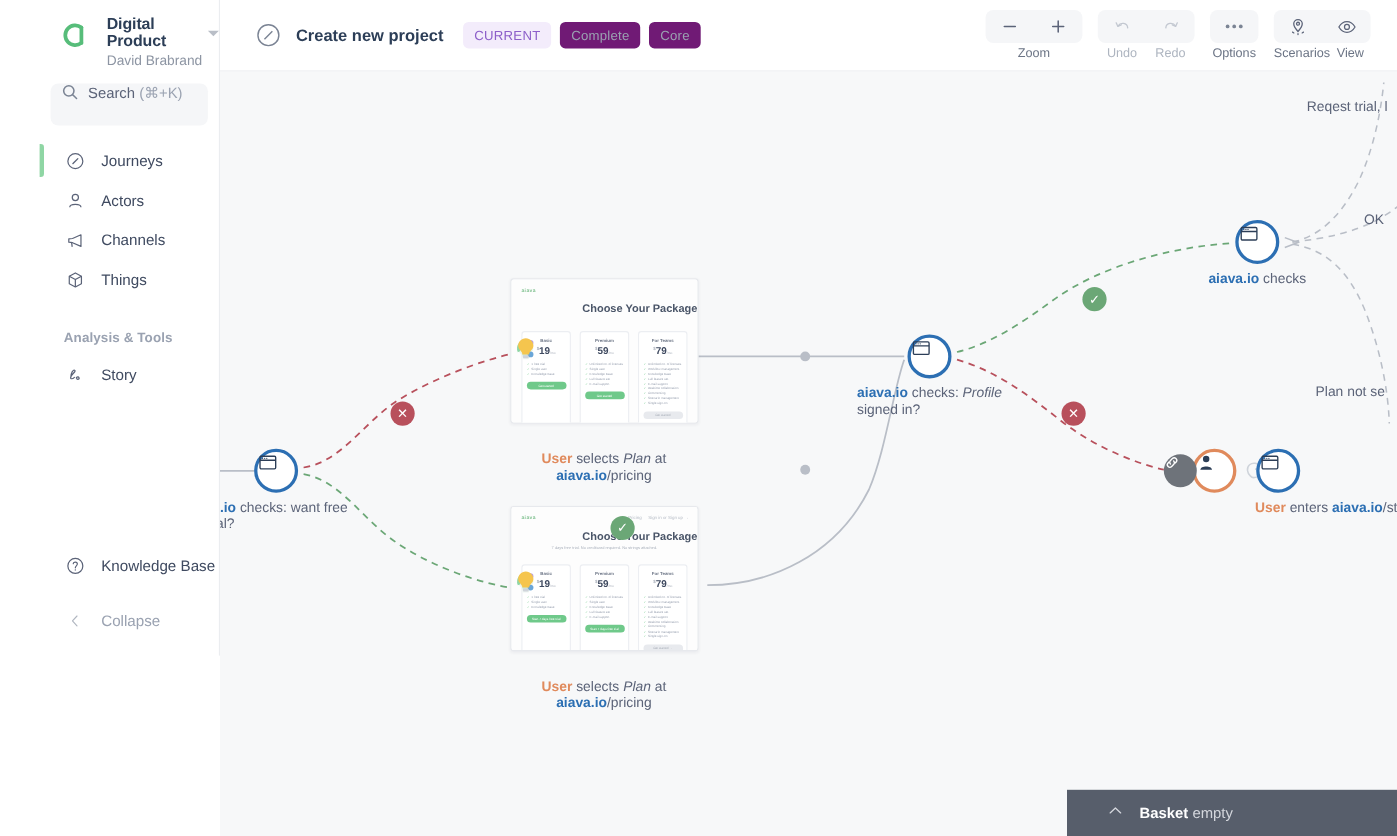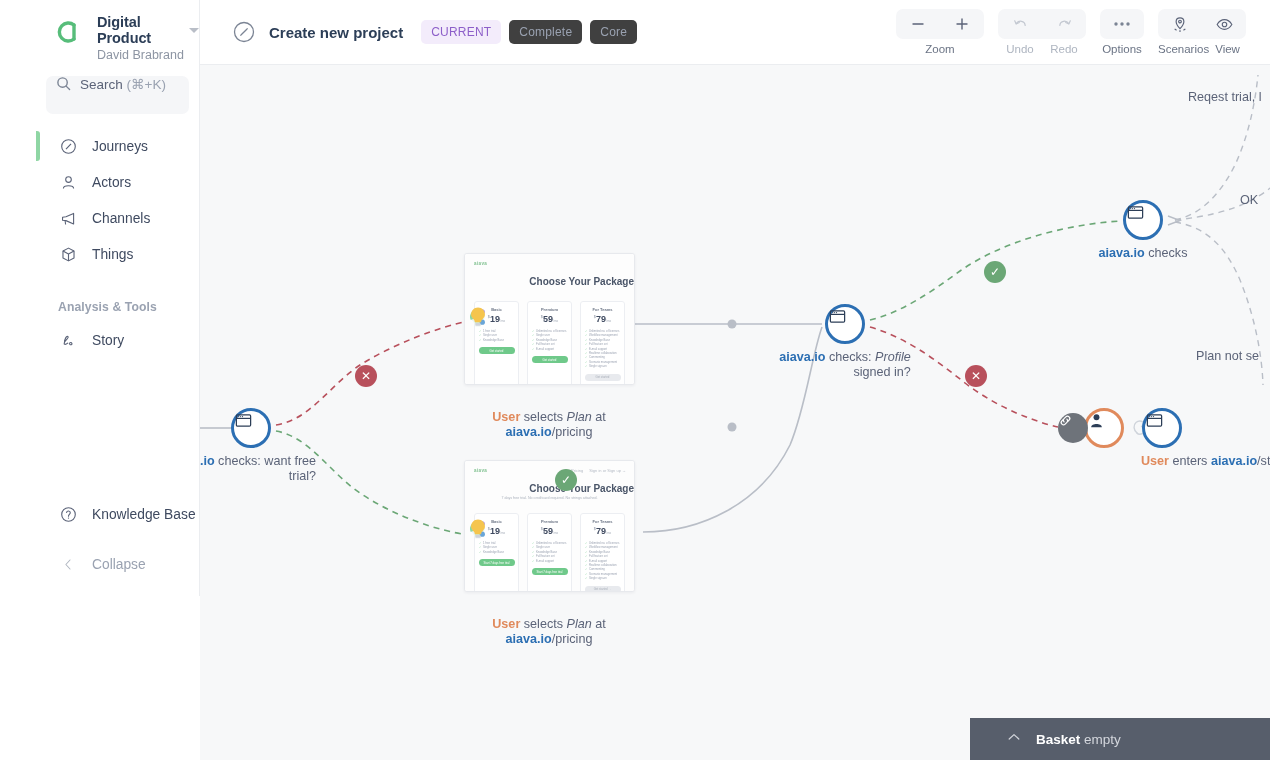--- a/index.html
+++ b/index.html
@@ -65,21 +65,21 @@
   .topbar {
     height: 65px; border-bottom: 1px solid #ebedf0; background: #ffffff;
     display: flex; align-items: center; position: relative; z-index: 5;
   }
   .doc-head { display: flex; align-items: center; padding-left: 32px; }
   .doc-icon { width: 24px; height: 24px; }
   .doc-title { font-size: 15px; font-weight: bold; color: #2c3e57; margin-left: 13px; }
   .chips { display: flex; align-items: center; margin-left: 18px; gap: 8px; }
   .chip {
     font-size: 12px; padding: 5px 10px; border-radius: 5px; cursor: pointer;
-    background: #404040; color: #9aa2b1; letter-spacing: 0.2px;
+    background: #701a75; color: #9aa2b1; letter-spacing: 0.2px;
   }
   .chip.current { background: #f3ecfb; color: #8d5fc9; }
 
   .tools { display: flex; align-items: flex-start; margin-left: auto; padding-right: 24px; gap: 14px; }
   .tool-group { display: flex; flex-direction: column; align-items: center; }
   .tool-pill {
     background: #f5f6f8; border-radius: 7px; height: 30px;
     display: flex; align-items: center; justify-content: center;
   }
   .tool-btn {
@@ -101,21 +101,21 @@
   .node { position: absolute; }
   .node-circle {
     width: 40px; height: 40px; border-radius: 50%;
     background: #ffffff; border: 3px solid #2c6fb3;
     display: flex; align-items: center; justify-content: center;
     cursor: pointer; position: relative; z-index: 3;
   }
   .node-circle.orange { border-color: #e08a5c; }
   .node-label {
     position: absolute; top: 46px; left: 50%; transform: translateX(-50%);
-    font-size: 12.6px; color: #5b6378; text-align: right; white-space: nowrap;
+    font-size: 12.6px; color: #5b6378; text-align: left; white-space: nowrap;
     line-height: 15px;
   }
   .node-label b { color: #2c6fb3; }
   .node-label .actor { color: #e08a5c; font-weight: bold; }
   .node-label i { font-style: italic; }
 
   .badge {
     position: absolute; width: 22px; height: 22px; border-radius: 50%;
     display: flex; align-items: center; justify-content: center; z-index: 4;
     color: #ffffff; font-size: 12px; cursor: pointer;

